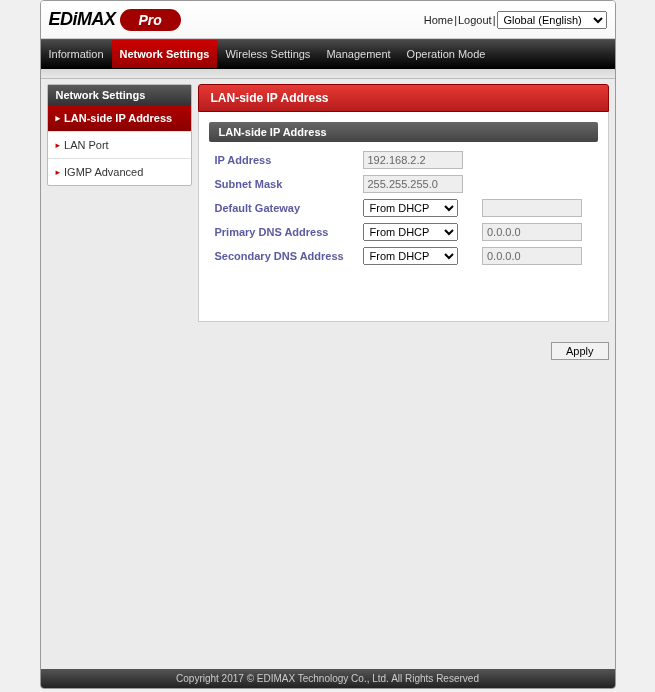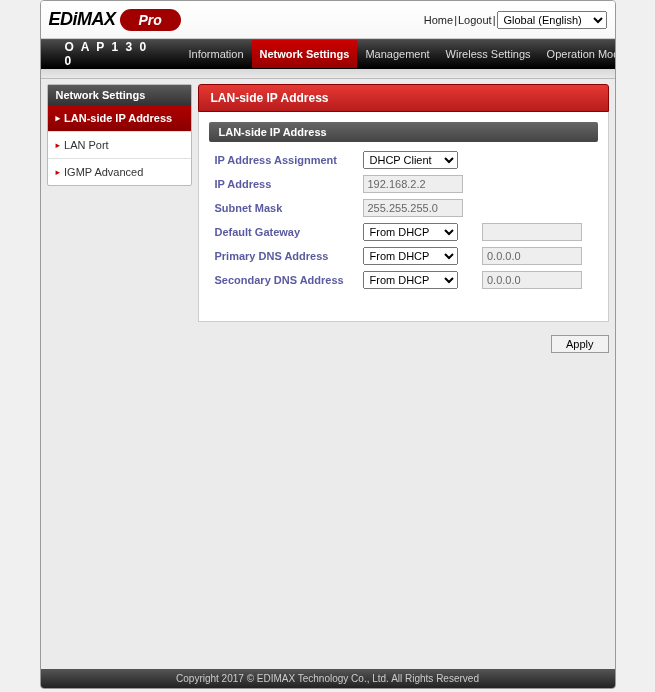--- a/index.html
+++ b/index.html
@@ -216,21 +216,21 @@
   font-size: 11px;
   padding: 1px 2px;
   width: 95px;
 }
 .formtable select.wide { width: 95px; }
 
 
 .applyrow {
   display: flex;
   justify-content: flex-end;
-  margin-top: 13px;
+  margin-top: 20px;
 }
 .applybtn {
   font-size: 11px;
   padding: 2px 14px;
   background: #f2f2f2;
   border: 1px solid #999;
   cursor: pointer;
 }
 
 
@@ -258,26 +258,25 @@
       <a>Logout</a>
       <span>|</span>
       <select>
         <option>Global (English)</option>
       </select>
     </div>
   </div>
 
   <div class="navrow">
     <div class="navinner">
-      <div class="devicename">O A P 1 3 0 0</div>
       <div class="navlinks">
         <div class="navlink">Information</div>
         <div class="navlink active">Network Settings</div>
+        <div class="navlink">Wireless Settings</div>
         <div class="navlink">Management</div>
-        <div class="navlink">Wireless Settings</div>
         <div class="navlink">Operation Mode</div>
       </div>
     </div>
   </div>
   <div class="navbottom"></div>
 
   <div class="contentwrap">
 
     <div class="sidebar">
       <div class="sidebar-head">Network Settings</div>
@@ -295,29 +294,20 @@
       </div>
     </div>
 
     <div class="mainpanel">
       <div class="pagetitle">LAN-side IP Address</div>
       <div class="panelbody">
         <div class="sectiontitle">LAN-side IP Address</div>
 
         <table class="formtable">
           <tbody>
-              <tr>
-            <td class="label">IP Address Assignment</td>
-            <td>
-              <select class="wide">
-                <option>DHCP Client</option>
-              </select>
-            </td>
-            <td></td>
-          </tr>
           <tr>
             <td class="label">IP Address</td>
             <td>
               <input type="text" disabled="" value="192.168.2.2" style="">
             </td>
             <td></td>
           </tr>
           <tr>
             <td class="label">Subnet Mask</td>
             <td>

